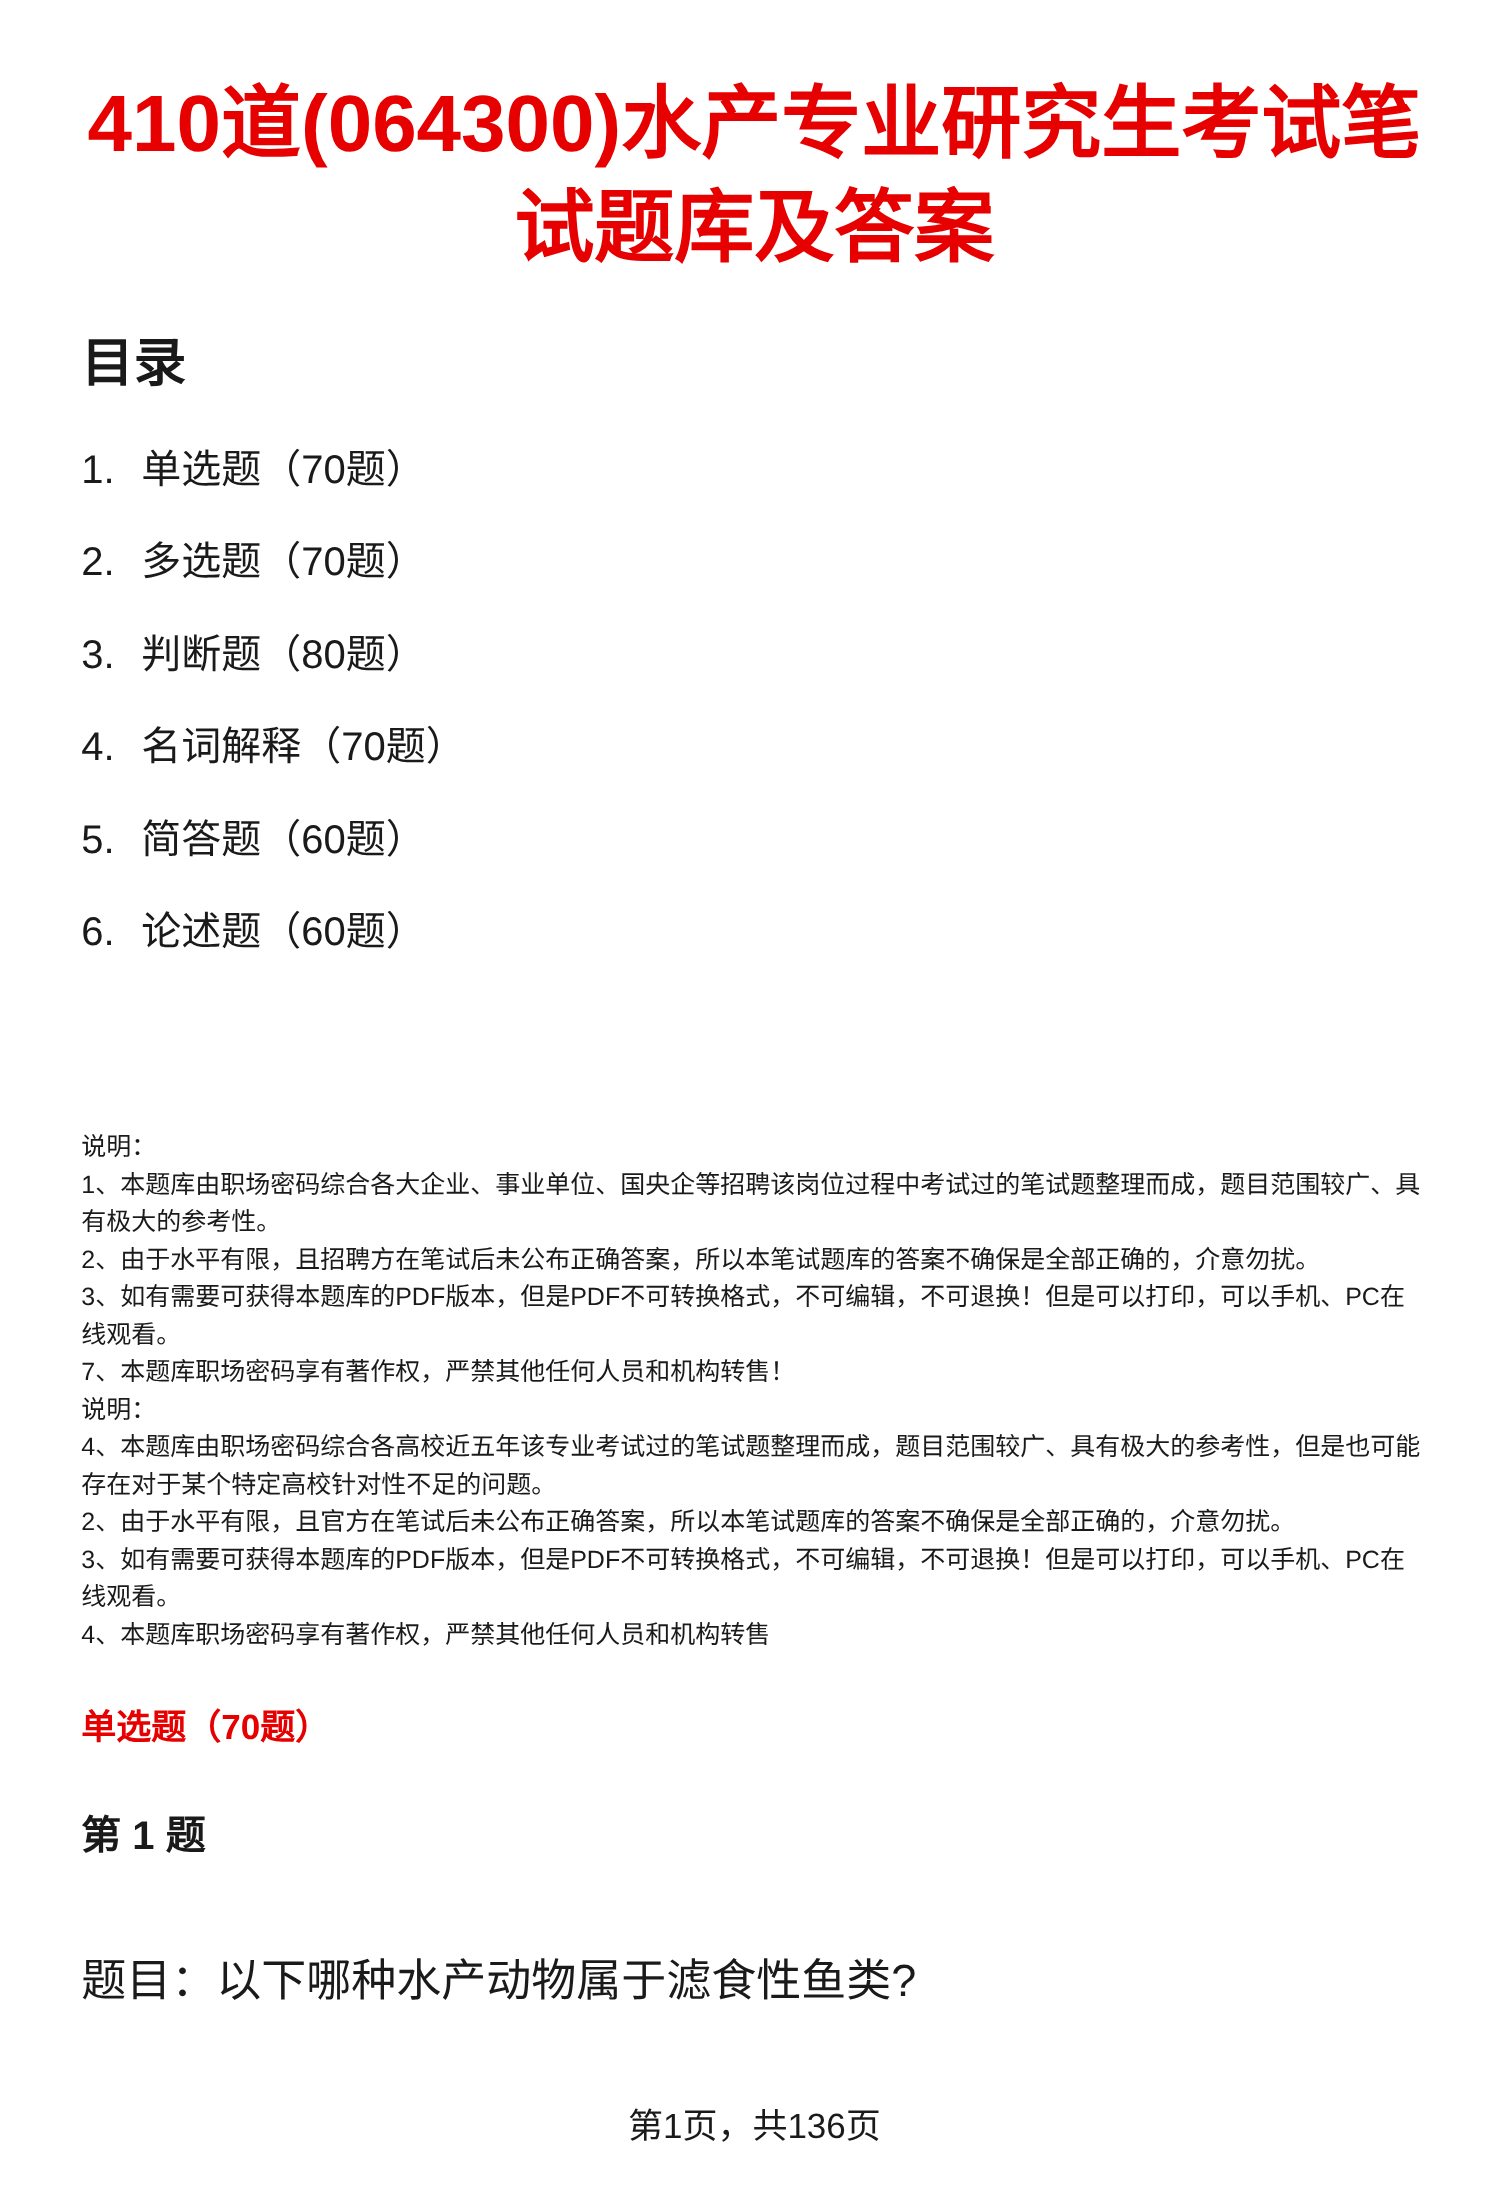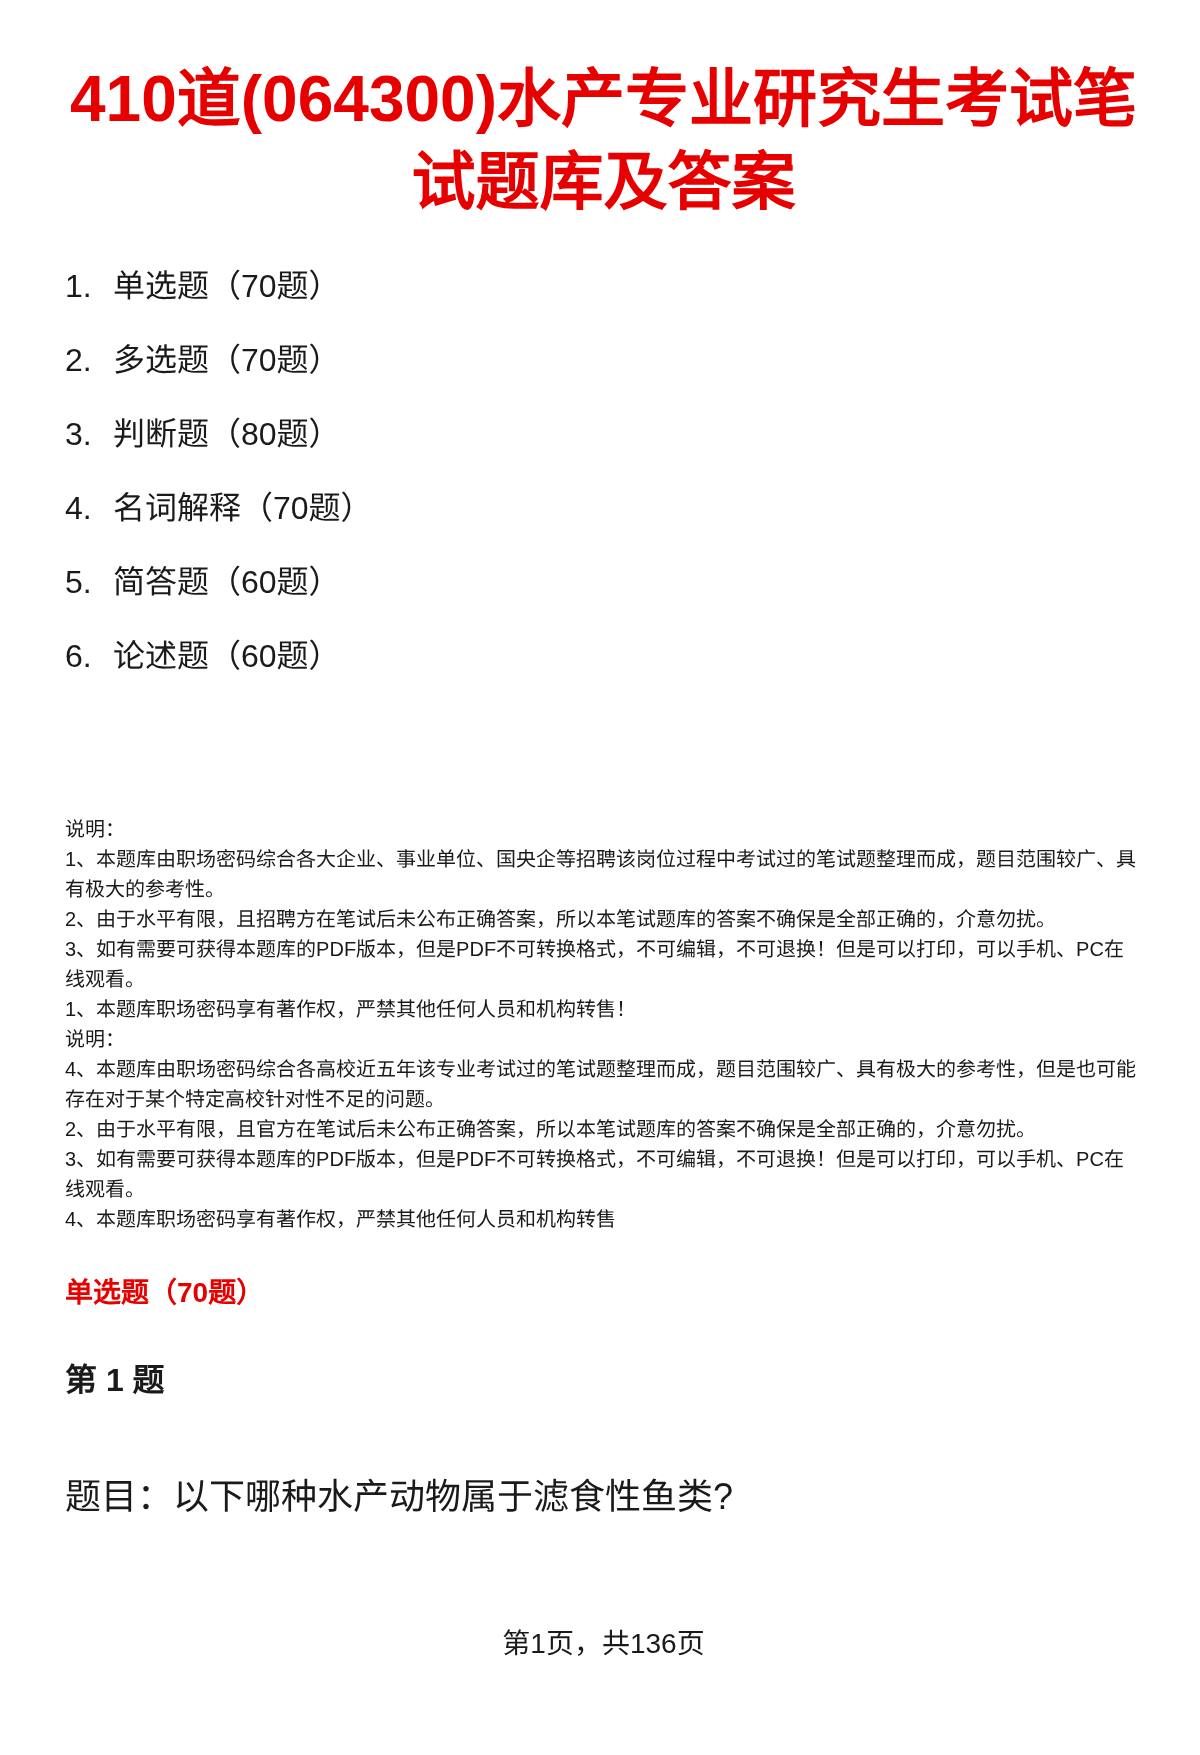--- a/index.html
+++ b/index.html
@@ -72,33 +72,34 @@
     font-size:32px;
     font-weight:700;
     line-height:1.25;
   }
   .question-text{
     margin-top:72px;
     font-size:36px;
     line-height:1.4;
   }
   .page-footer{
-    margin-top:104px;
+    margin-top:72px;
     text-align:center;
     font-size:28px;
     line-height:1.3;
   }
 </style>
 </head>
 <body>
 
 <div class="page">
 
   <h1 class="doc-title">410道(064300)水产专业研究生考试笔试题库及答案</h1>
 
+  <h2 class="toc-heading">目录</h2>
 
   <ol class="toc-list">
     <li class="toc-item">
       <span class="toc-num">1.</span>
       <span class="toc-label">单选题（70题）</span>
     </li>
     <li class="toc-item">
       <span class="toc-num">2.</span>
       <span class="toc-label">多选题（70题）</span>
     </li>
@@ -118,21 +119,21 @@
       <span class="toc-num">6.</span>
       <span class="toc-label">论述题（60题）</span>
     </li>
   </ol>
 
   <div class="notes">
     <p>说明：</p>
     <p>1、本题库由职场密码综合各大企业、事业单位、国央企等招聘该岗位过程中考试过的笔试题整理而成，题目范围较广、具有极大的参考性。</p>
     <p>2、由于水平有限，且招聘方在笔试后未公布正确答案，所以本笔试题库的答案不确保是全部正确的，介意勿扰。</p>
     <p>3、如有需要可获得本题库的PDF版本，但是PDF不可转换格式，不可编辑，不可退换！但是可以打印，可以手机、PC在线观看。</p>
-    <p>1、本题库职场密码享有著作权，严禁其他任何人员和机构转售！</p>
+    <p>7、本题库职场密码享有著作权，严禁其他任何人员和机构转售！</p>
     <p>说明：</p>
     <p>4、本题库由职场密码综合各高校近五年该专业考试过的笔试题整理而成，题目范围较广、具有极大的参考性，但是也可能存在对于某个特定高校针对性不足的问题。</p>
     <p>2、由于水平有限，且官方在笔试后未公布正确答案，所以本笔试题库的答案不确保是全部正确的，介意勿扰。</p>
     <p>3、如有需要可获得本题库的PDF版本，但是PDF不可转换格式，不可编辑，不可退换！但是可以打印，可以手机、PC在线观看。</p>
     <p>4、本题库职场密码享有著作权，严禁其他任何人员和机构转售</p>
   </div>
 
   <div class="section-header">单选题（70题）</div>
 
   <h3 class="question-heading">第 1 题</h3>

